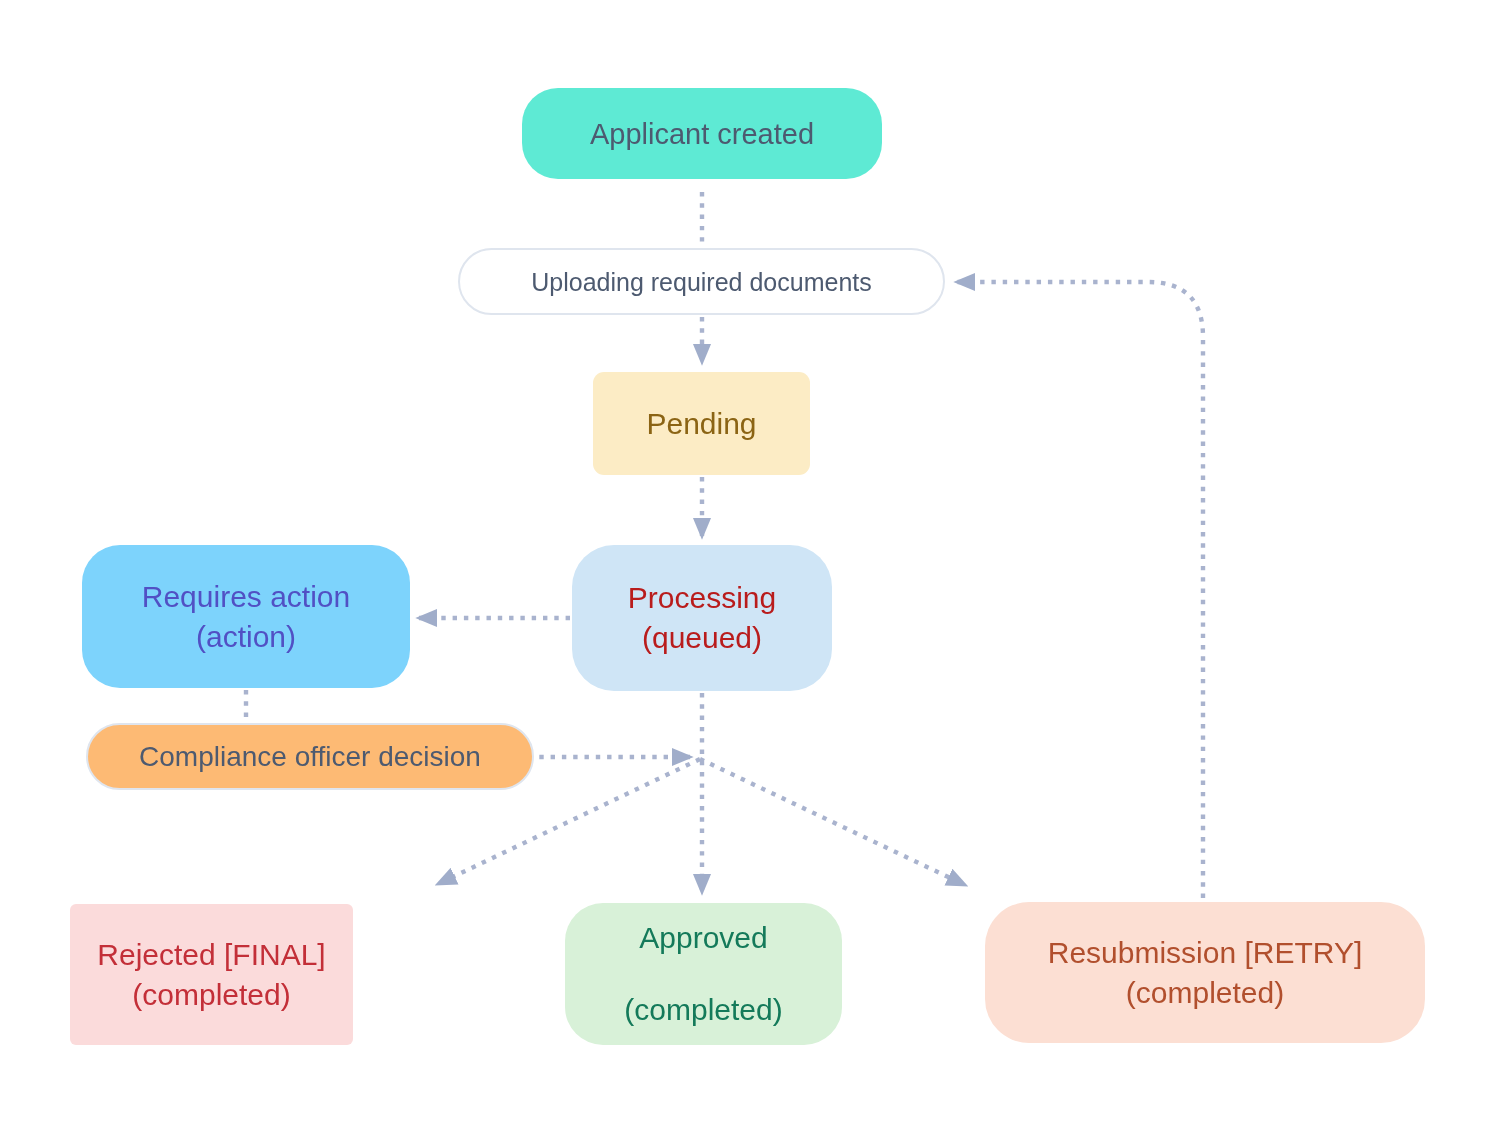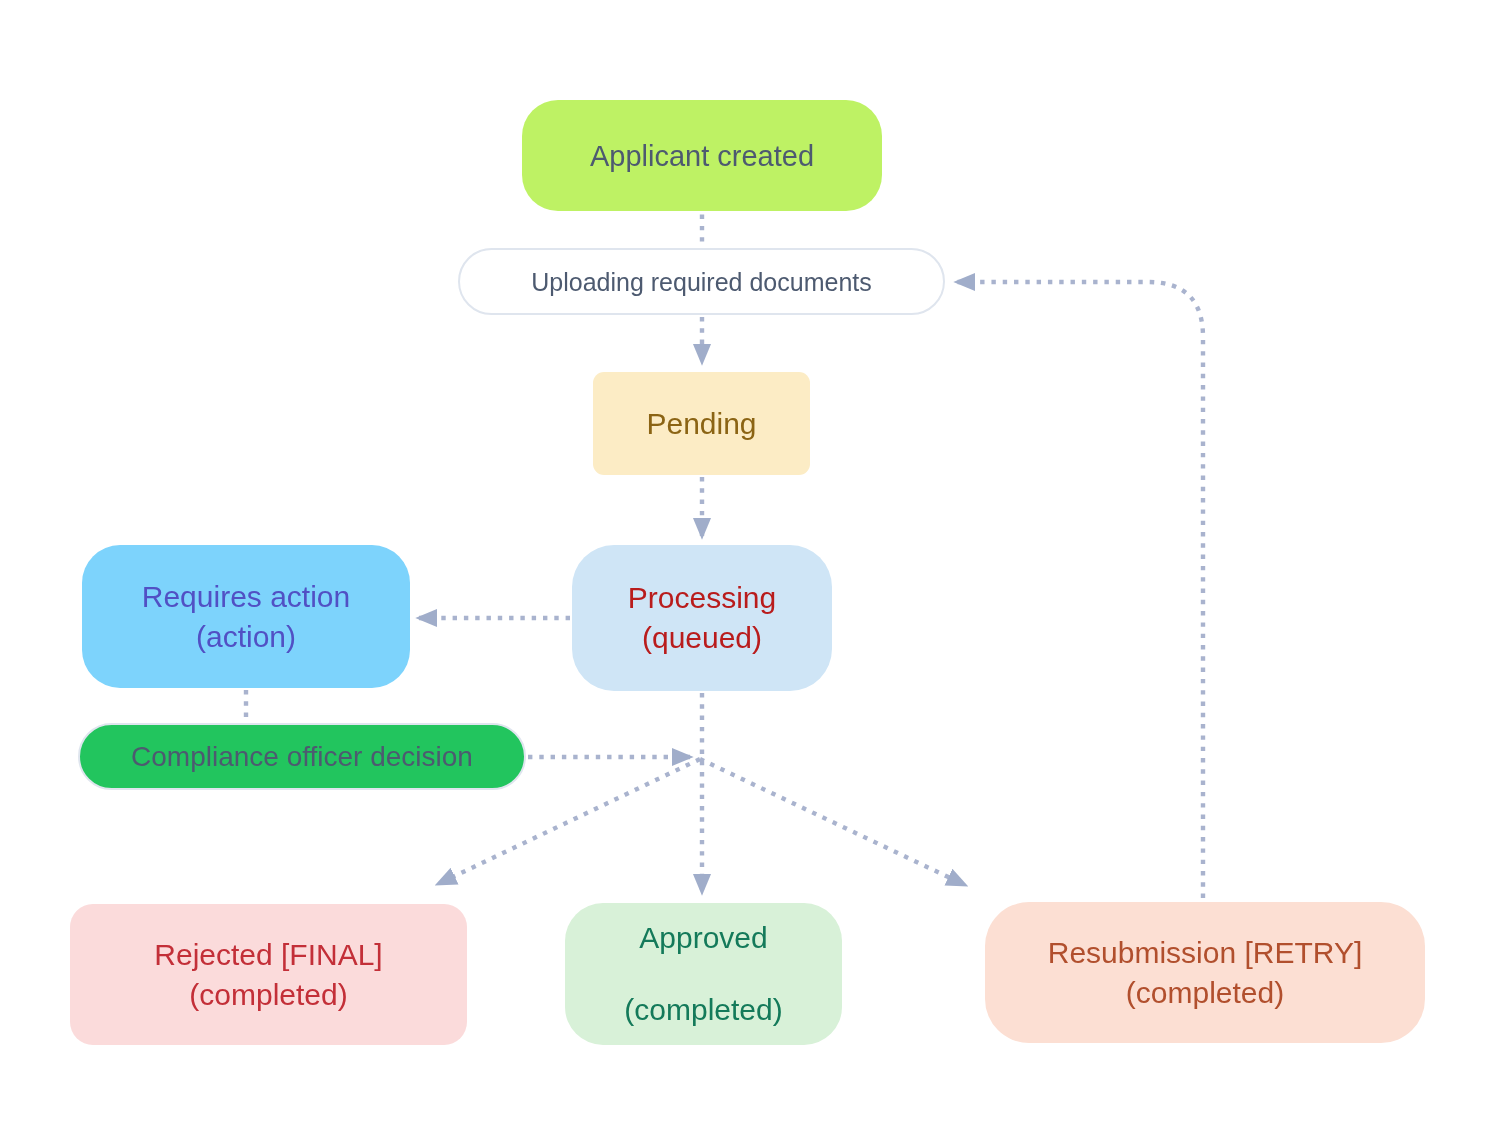--- a/index.html
+++ b/index.html
@@ -34,23 +34,23 @@
     align-items: center;
     justify-content: center;
     text-align: center;
     font-weight: 500;
     line-height: 40px;
     white-space: nowrap;
   }
   .node span { display: block; }
 
   #node-applicant {
-    left: 522px; top: 88px; width: 360px; height: 111px;
-    background: #bef264; border-radius: 36px;
-    color: #4d5a70; font-size: 29px; margin-top: 12px;
+    left: 522px; top: 88px; width: 360px; height: 91px;
+    background: #5eead4; border-radius: 36px;
+    color: #4d5a70; font-size: 29px;
   }
   #node-uploading {
     left: 458px; top: 248px; width: 487px; height: 67px;
     background: #ffffff; border: 2px solid #dfe5ee; border-radius: 999px;
     box-sizing: border-box;
     color: #4d5a70; font-size: 25px;
   }
   #node-pending {
     left: 593px; top: 372px; width: 217px; height: 103px;
     background: #fcecc5; border-radius: 11px;
@@ -60,28 +60,28 @@
     left: 82px; top: 545px; width: 328px; height: 143px;
     background: #7dd3fc; border-radius: 38px;
     color: #5150c4; font-size: 30px;
   }
   #node-processing {
     left: 572px; top: 545px; width: 260px; height: 146px;
     background: #cfe5f6; border-radius: 42px;
     color: #b91c1c; font-size: 30px;
   }
   #node-compliance {
-    left: 78px; top: 723px; width: 448px; height: 67px;
-    background: #22c55e; border: 2px solid #dfe5ee; border-radius: 999px;
+    left: 86px; top: 723px; width: 448px; height: 67px;
+    background: #fdba74; border: 2px solid #dfe5ee; border-radius: 999px;
     box-sizing: border-box;
     color: #4d5a70; font-size: 28px; text-align: right;
   }
   #node-rejected {
-    left: 70px; top: 904px; width: 397px; height: 141px;
-    background: #fbdbdb; border-radius: 23px;
+    left: 70px; top: 904px; width: 283px; height: 141px;
+    background: #fbdbdb; border-radius: 6px;
     color: #c32f38; font-size: 30px;
   }
   #node-approved {
     left: 565px; top: 903px; width: 277px; height: 142px;
     background: #d8f1d8; border-radius: 38px;
     color: #147a5a; font-size: 30px; gap: 32px;
   }
   #node-resubmission {
     left: 985px; top: 902px; width: 440px; height: 141px;
     background: #fcdfd3; border-radius: 44px;

